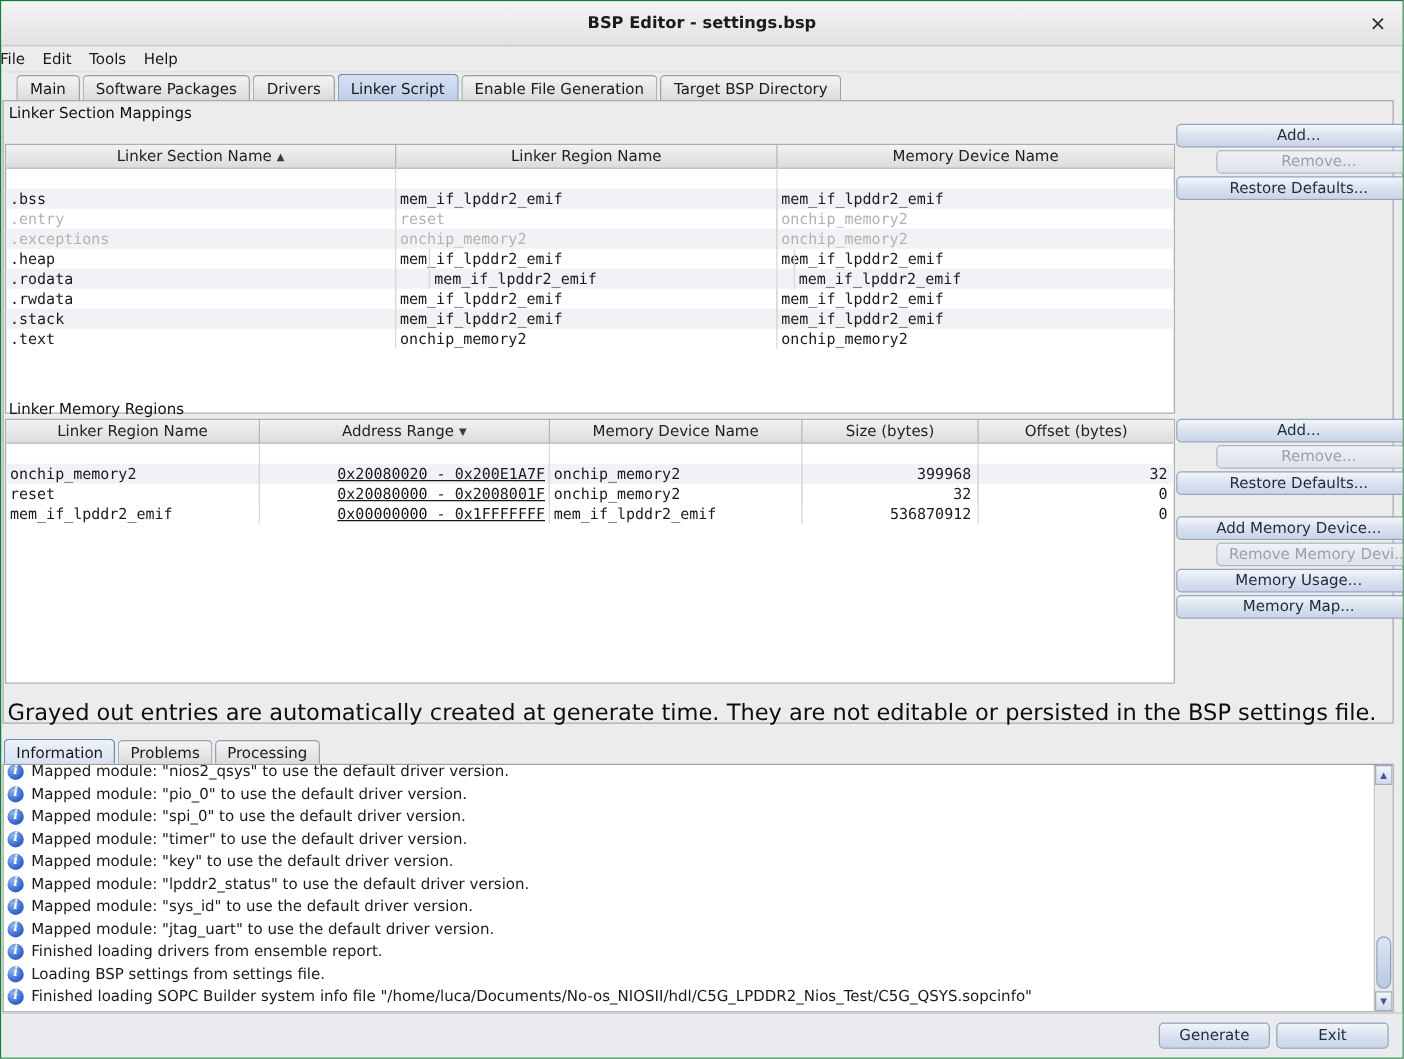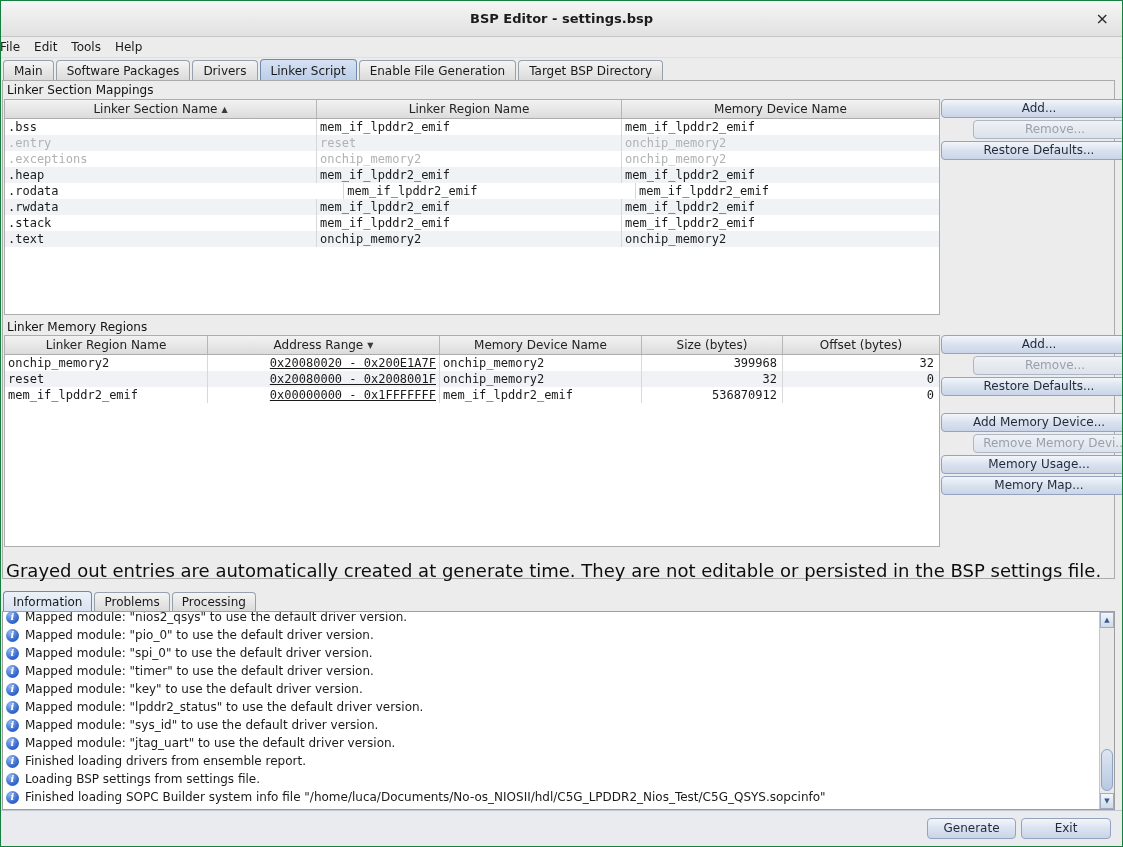--- a/index.html
+++ b/index.html
@@ -27,21 +27,21 @@
   .menubar {
     position:absolute; top:37px; left:0; right:0; height:20px;
     display:flex; align-items:center; font-size:12px;
     border-bottom:1px solid #DFDFDF;
   }
   .menu-item { padding:2px 7px 3px 7px; }
   .menu-item:first-child { padding-left:3px; margin-left:-4px; }
   
   .tabbar {
     position:absolute; top:57px; left:0; right:0; height:22px;
-    display:flex; align-items:flex-end; padding-left:2px;
+    display:flex; align-items:flex-end; padding-left:12px;
   }
   .tab {
     font-size:12px; padding:3px 10px 2px 10px; margin-right:2px;
     border:1px solid #97A1AE; border-bottom:none;
     border-radius:4px 4px 0 0;
     background:linear-gradient(#F4F4F4,#DBDBDB);
     white-space:nowrap;
   }
   .tab.selected {
     background:linear-gradient(#D7E2F3,#BCCEE9);
@@ -65,21 +65,21 @@
     display:flex; align-items:center; justify-content:center; gap:4px;
     font-size:12px; color:#222; border-right:1px solid #B6B6B6;
     overflow:hidden; white-space:nowrap;
   }
   .th:last-child { border-right:none; }
   .sort { font-size:8px; color:#3c3c3c; }
   .tr { display:flex; height:16px; }
   .tr.alt { background:#F0F2F6; }
   .td {
     font-family:"DejaVu Sans Mono","Liberation Mono",monospace;
-    font-size:12px; line-height:16px; padding:0 3px;
+    font-size:12px; line-height:16px; padding:16px 3px;
     border-right:1px solid #D8D8D8; white-space:nowrap; overflow:hidden;
   }
   .td:last-child { border-right:none; }
   .td.c { text-align:right;text-decoration:underline; }
   .td.r { text-align:right; padding-right:5px; }
   .tr.grayed .td { color:#B2B2B2; }
   
   .btncol { position:absolute; width:196px; display:flex; flex-direction:column; }
   .nbtn {
     height:19px; margin-bottom:2px; text-align:center;
@@ -160,21 +160,21 @@
       <div class="tab">Drivers</div>
       <div class="tab selected">Linker Script</div>
       <div class="tab">Enable File Generation</div>
       <div class="tab">Target BSP Directory</div>
     </div>
 
   <div class="content">
 
     <div class="section-label" style="top:2px;">Linker Section Mappings</div>
 
-    <div class="table" style="top:18px; left:1px; width:936px; height:216px;">
+    <div class="table" style="top:34px; left:1px; width:936px; height:216px;">
       <div class="thead" id="t1-head">
           <div class="th" style="width: 312px;">Linker Section Name<span class="sort">▲</span></div>
           <div class="th" style="width: 305px;">Linker Region Name</div>
           <div class="th" style="width: 317px;">Memory Device Name</div>
         </div>
       <div id="t1-body">
           <div class="tr">
             <div class="td" style="width: 312px;">.bss</div>
             <div class="td" style="width: 305px;">mem_if_lpddr2_emif</div>
             <div class="td" style="width: 317px;">mem_if_lpddr2_emif</div>

